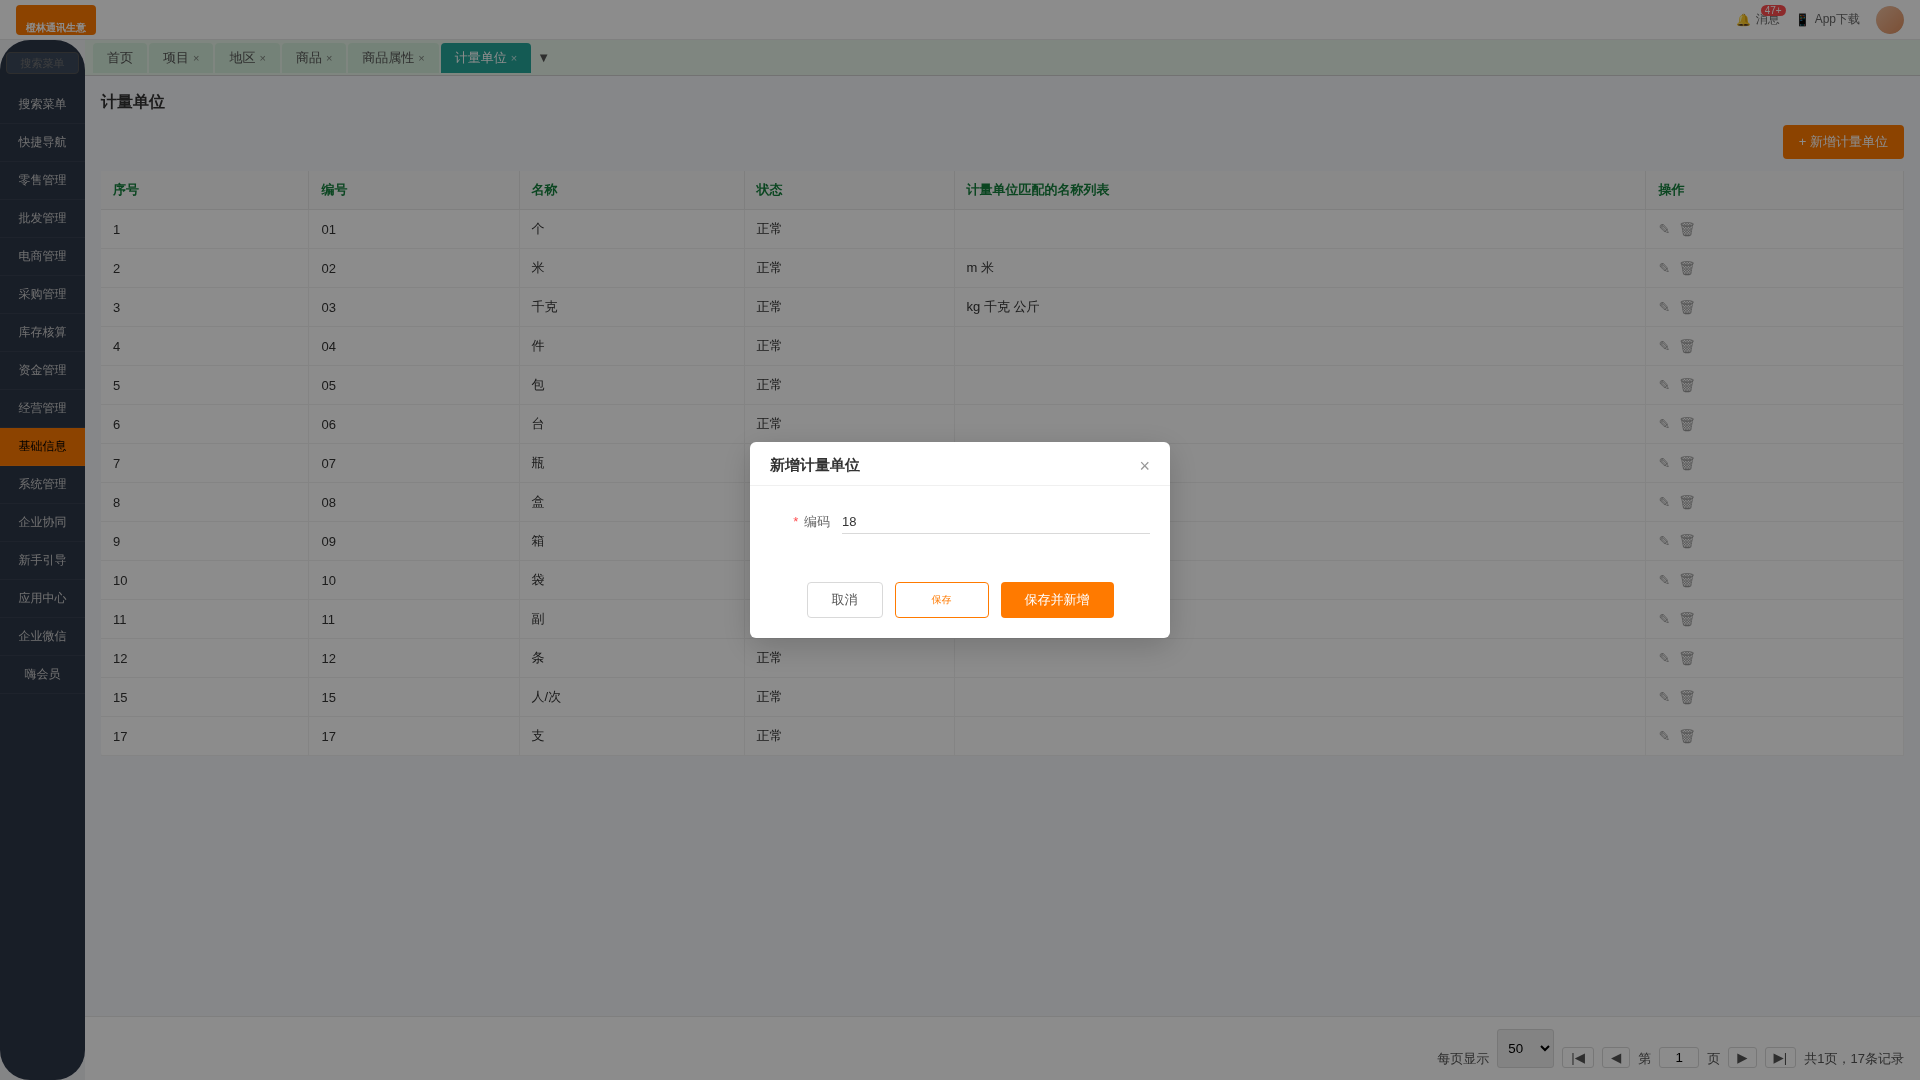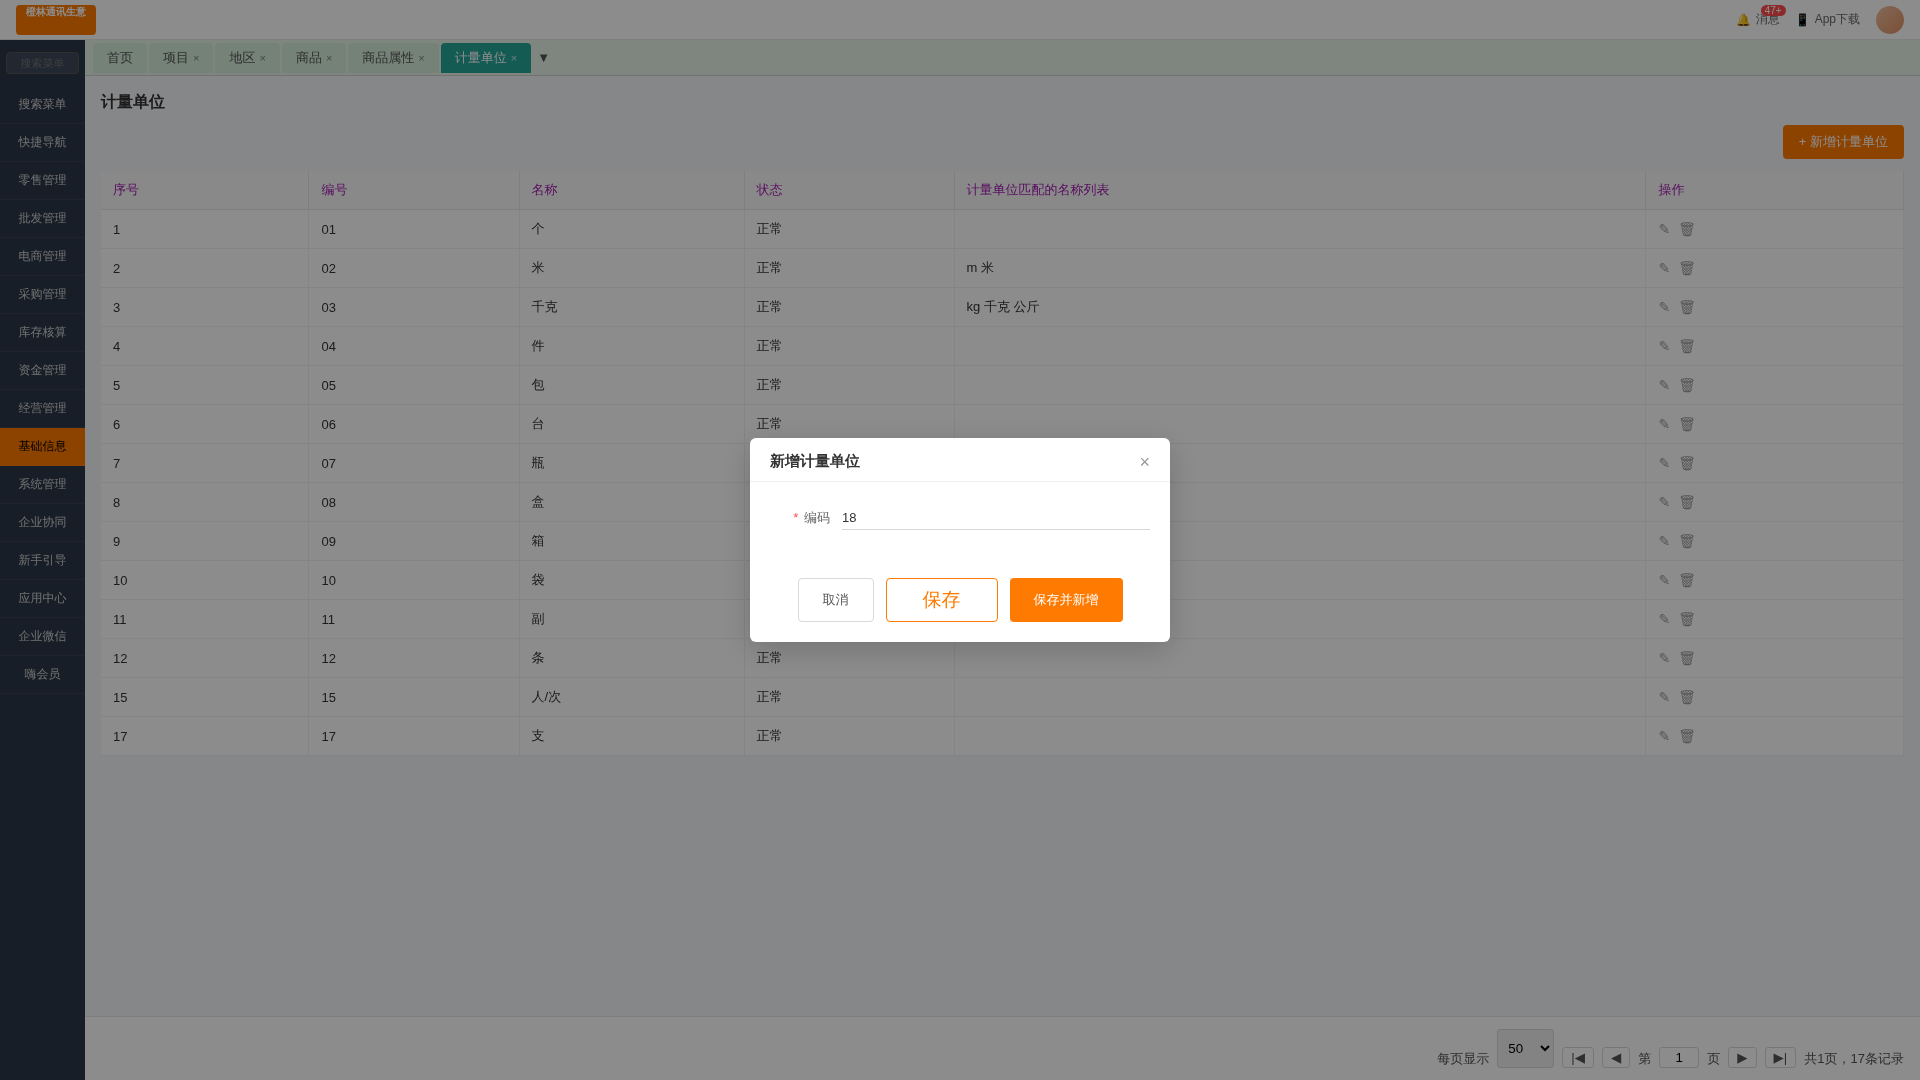--- a/index.html
+++ b/index.html
@@ -10,36 +10,37 @@
       height: 40px;
       background: #fff;
       display: flex;
       align-items: center;
       justify-content: space-between;
       padding: 0 16px;
       border-bottom: 1px solid #e8e8e8;
     }
     .top-bar-left { display: flex; align-items: center; gap: 10px; }
     .logo-area { display: flex; align-items: center; gap: 6px; }
-    .logo-box { width: 80px; height: 30px; background: #ff7a00; border-radius: 4px; display: flex; align-items: flex-start; justify-content: center; color: #fff; font-size: 11px; font-weight: bold; }
+    .logo-box { width: 80px; height: 30px; background: #ff7a00; border-radius: 4px; display: flex; align-items: flex-end; justify-content: center; color: #fff; font-size: 11px; font-weight: bold; }
     .top-bar-right { display: flex; align-items: center; gap: 16px; }
     .notification-btn { position: relative; display: flex; align-items: center; gap: 4px; color: #666; cursor: pointer; font-size: 12px; }
     .badge { position: absolute; top: -6px; right: -6px; background: #ff4d4f; color: #fff; border-radius: 8px; font-size: 10px; padding: 0 4px; min-width: 16px; text-align: center; }
     .app-download { display: flex; align-items: center; gap: 4px; color: #666; cursor: pointer; font-size: 12px; }
     .avatar { width: 28px; height: 28px; border-radius: 50%; background: #e0e0e0; display: flex; align-items: center; justify-content: center; overflow: hidden; }
     .avatar-img { width: 28px; height: 28px; background: linear-gradient(135deg, #f0c0a0, #e09060); border-radius: 50%; }
 
     
     .layout { display: flex; height: calc(1080px - 40px); }
     .sidebar {
       width: 85px;
       background: #2d3748;
       display: flex;
       flex-direction: column;
       overflow-y: auto;
+      border-radius: 30px;
     }
     .sidebar-item {
       padding: 10px 6px;
       text-align: center;
       color: #ccc;
       cursor: pointer;
       font-size: 12px;
       border-bottom: 1px solid rgba(255,255,255,0.05);
     }
     .sidebar-item.active { background: #ff7a00; color: #000000; }
@@ -111,22 +112,22 @@
       width: 100%;
       background: #fff;
       border-radius: 4px;
       border-collapse: collapse;
       font-size: 13px;
     }
     .data-table th {
       background: #fafafa;
       padding: 10px 12px;
       text-align: left;
-      color: #a21caf;
-      font-weight: normal;
+      color: #15803d;
+      font-weight: bold;
       border-bottom: 1px solid #e8e8e8;
       border-right: 1px solid #e8e8e8;
       white-space: nowrap;
     }
     .data-table td {
       padding: 10px 12px;
       border-bottom: 1px solid #f0f0f0;
       border-right: 1px solid #f0f0f0;
       color: #333;
     }
@@ -208,21 +209,21 @@
       color: #555;
       font-size: 13px;
     }
     .btn-save {
       padding: 8px 36px;
       border: 1px solid #ff7a00;
       background: #fff;
       border-radius: 4px;
       cursor: pointer;
       color: #ff7a00;
-      font-size: 19px;
+      font-size: 10px;
     }
     .btn-save-new {
       padding: 8px 24px;
       border: none;
       background: #ff7a00;
       border-radius: 4px;
       cursor: pointer;
       color: #fff;
       font-size: 13px;
     }

